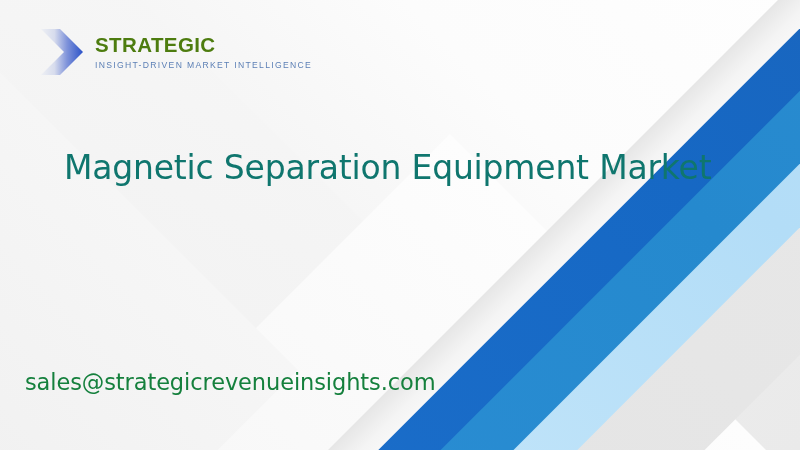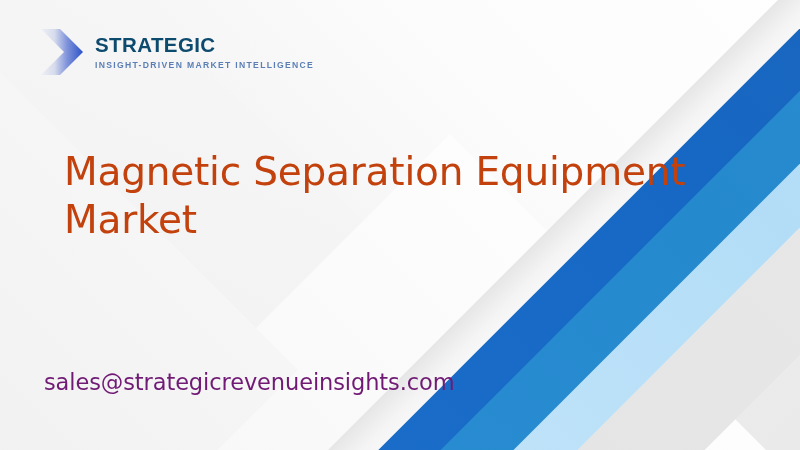--- a/index.html
+++ b/index.html
@@ -118,56 +118,56 @@
   .logo-text-block {
     display: flex;
     flex-direction: column;
     line-height: 1;
   }
   .logo-line1, .logo-line2 {
     font-family: "Liberation Sans", sans-serif;
     font-weight: 700;
     font-size: 20.5px;
     letter-spacing: 0.4px;
-    color: #0c4a6e;
+    color: #4d7c0f;
     line-height: 1.04;
   }
   .logo-tagline {
     margin-top: 6px;
     font-family: "Liberation Sans", sans-serif;
     font-size: 8.6px;
-    font-weight: 700;
+    font-weight: 400;
     letter-spacing: 1.32px;
     color: #5b7fb5;
     white-space: nowrap;
   }
 
   
   .headline {
     position: absolute;
     left: 64px;
     top: 148px;
     width: 690px;
     font-family: "DejaVu Sans", sans-serif;
-    font-size: 39px;
+    font-size: 33px;
     font-weight: 400;
-    color: #c2410c;
+    color: #0f766e;
     letter-spacing: -0.2px;
     line-height: 1.22;
   }
 
   
   .email {
     position: absolute;
-    left: 44px;
+    left: 25px;
     top: 369px;
     font-family: "DejaVu Sans", sans-serif;
     font-size: 22.5px;
     font-weight: 400;
-    color: #701a75;
+    color: #15803d;
     letter-spacing: -0.1px;
   }
 </style>
 </head>
 <body>
 
 <div id="banner">
 
   <div class="bg-base"></div>
   <div class="bg-sheet-a"></div>

